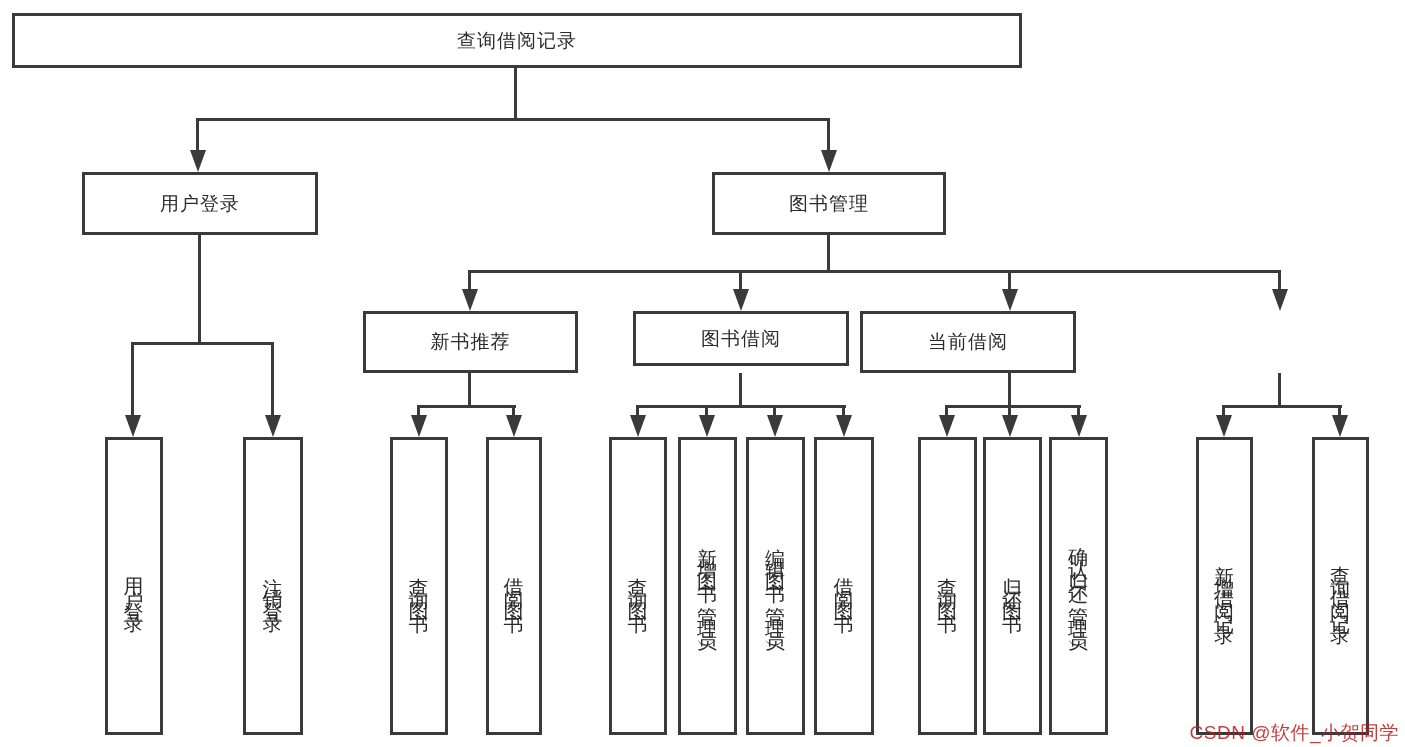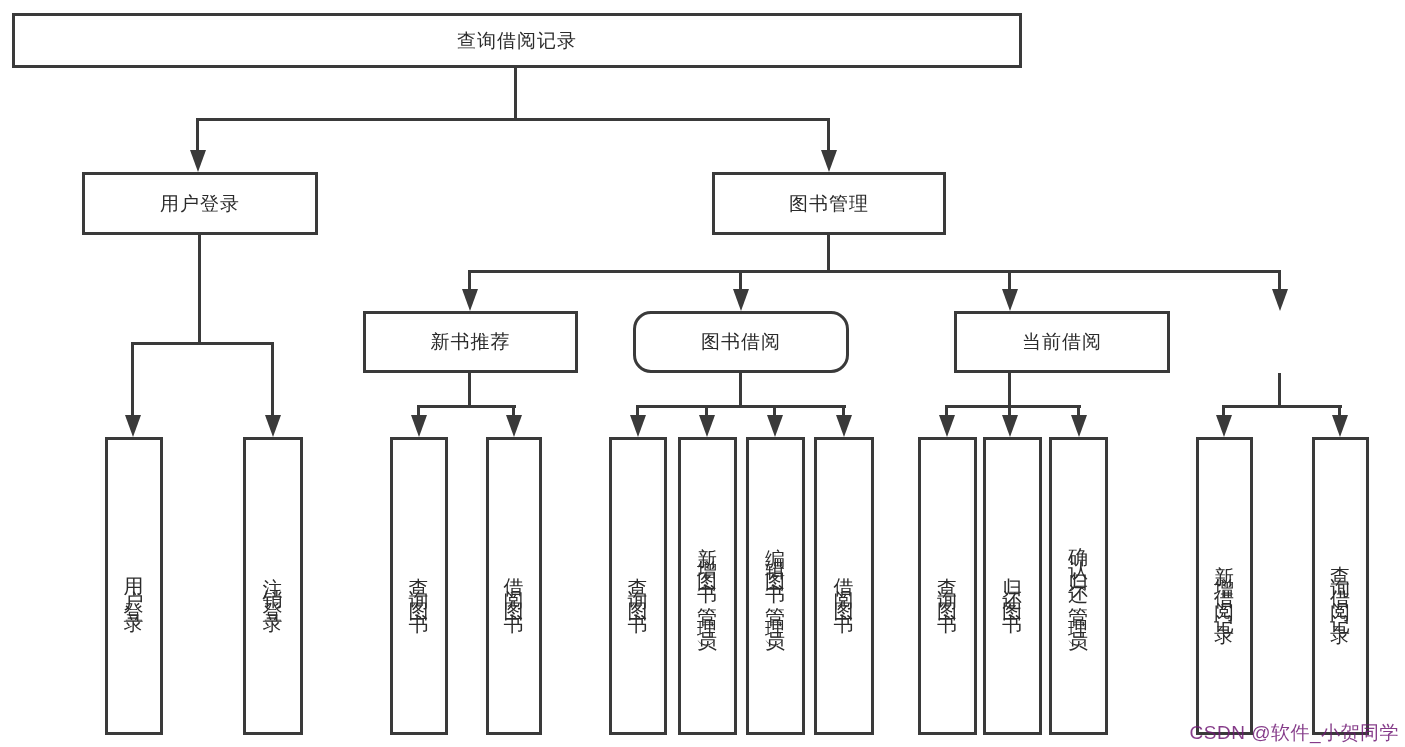--- a/index.html
+++ b/index.html
@@ -134,25 +134,25 @@
   </div>
 
   <div class="node" style="left:712px;top:172px;width:234px;height:63px;">
     <span>图书管理</span>
   </div>
 
   <div class="node" style="left:363px;top:311px;width:215px;height:62px;">
     <span>新书推荐</span>
   </div>
 
-  <div class="node" style="left:633px;top:311px;width:216px;height:62px;border-radius:18px;">
+  <div class="node" style="left:633px;top:311px;width:216px;height:55px;">
     <span>图书借阅</span>
   </div>
 
-  <div class="node" style="left:954px;top:311px;width:216px;height:62px;">
+  <div class="node" style="left:860px;top:311px;width:216px;height:62px;">
     <span>当前借阅</span>
   </div>
 
 
   <div class="leaf" style="left:105px;width:58px;">
     <span class="vtext">用户登录</span>
   </div>
   <div class="leaf" style="left:243px;width:60px;">
     <span class="vtext">注销登录</span>
   </div>
@@ -187,15 +187,15 @@
     <span class="vtext">确认归还（管理员）</span>
   </div>
 
   <div class="leaf" style="left:1196px;width:57px;">
     <span class="vtext">新增借阅记录</span>
   </div>
   <div class="leaf" style="left:1312px;width:57px;">
     <span class="vtext">查询借阅记录</span>
   </div>
 
-  <div class="watermark" style="color: #701a75;">CSDN @软件_小贺同学</div>
+  <div class="watermark" style="color: #b91c1c;">CSDN @软件_小贺同学</div>
 
 </div>
 
 </body></html>

